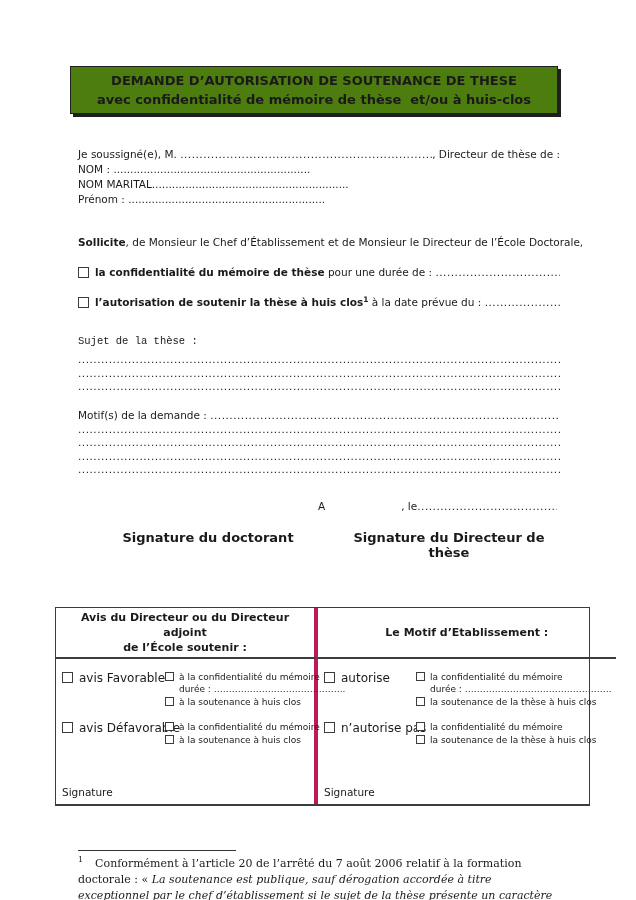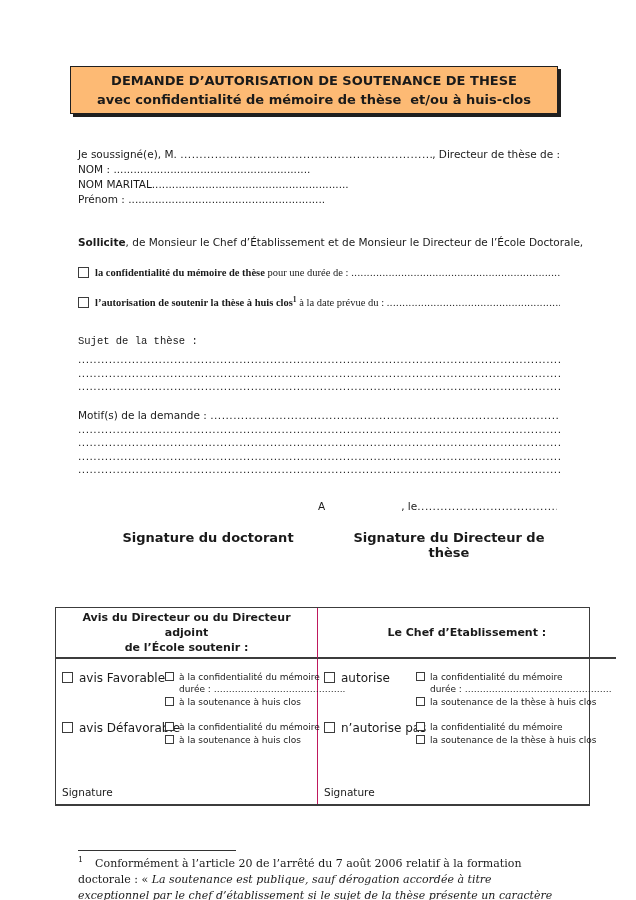--- a/index.html
+++ b/index.html
@@ -8,39 +8,39 @@
     width: 636px; height: 900px;
     background: #ffffff;
     font-family: "DejaVu Sans", sans-serif;
     font-size: 10.5px;
     color: #1a1a1a;
     overflow: hidden;
   }
   .title-box {
     margin: 66px 0 0 70px;
     width: 478px;
-    background: #fdba74;
+    background: #4d7c0f;
     border: 1px solid #1f1f1f;
     box-shadow: 3px 3px 0 #1f1f1f;
     text-align: center;
     padding: 4px 4px;
     font-weight: bold;
     font-size: 13px;
     line-height: 19px;
   }
   .title-box .t2 { white-space: pre; }
   .content { margin: 0 76px 0 78px; }
   .line { display: flex; align-items: baseline; line-height: 15px; text-align: center; }
   .line span { white-space: pre; }
   .dots-flex { flex: 1; overflow: hidden; white-space: nowrap; letter-spacing: 0.5px; }
   .dotline { overflow: hidden; white-space: nowrap; line-height: 13.5px; letter-spacing: 0.5px; }
   .intro { margin-top: 33px; }
   .intro .line { line-height: 15px; }
   .sollicite { margin-top: 28px; white-space: nowrap; line-height: 15px; }
-  .opt-line { margin-top: 15px; font-family: Liberation Serif, serif; }
+  .opt-line { margin-top: 15px; }
   .cb {
     display: inline-block; box-sizing: border-box;
     width: 11px; height: 11px;
     border: 1px solid #3c3c3c; background: #fff;
     margin-right: 6px; flex: 0 0 auto; align-self: center;
   }
   .cb-sm {
     display: inline-block; box-sizing: border-box;
     width: 9px; height: 9px;
     border: 1px solid #3c3c3c; background: #fff;
@@ -67,21 +67,21 @@
     display: grid;
     grid-template-columns: 262px 1fr;
   }
   .th {
     border-bottom: 2px solid #3c3c3c;
     min-height: 38px;
     display: flex; flex-direction: column; justify-content: center;
     text-align: center; font-weight: bold; font-size: 11px; line-height: 15px;
     padding: 2px 4px; box-sizing: border-box;
   }
-  .th-left, .td-left { border-right: 1px solid #be185d; }
+  .th-left, .td-left { border-right: 4px solid #be185d; }
   .td {
     height: 145px; box-sizing: border-box;
     padding: 12px 4px 6px 6px;
     display: flex; flex-direction: column;
   }
   .opt-row { display: flex; margin-bottom: 13px; }
   .opt-main { font-size: 12px; display: flex; align-items: flex-start; white-space: nowrap; }
   .td-left .opt-main { width: 103px; }
   .td-right .opt-main { width: 92px; }
   .opt-main .cb { margin-top: 1px; align-self: flex-start; }
@@ -172,21 +172,21 @@
 
   </div>
 
   <div class="decision-table">
 
     <div class="th th-left">
       <div>Avis du Directeur ou du Directeur adjoint</div>
       <div>de l’École soutenir :</div>
     </div>
     <div class="th">
-      <div>Le Chef d’Etablissement :</div>
+      <div>Le Motif d’Etablissement :</div>
     </div>
 
     <div class="td td-left">
       <div class="opt-row">
         <span class="opt-main">
           <span class="cb"></span>
           <span>avis Favorable</span>
         </span>
         <span class="opt-subs">
           <div><span class="cb-sm"></span><span>à la confidentialité du mémoire</span></div>

